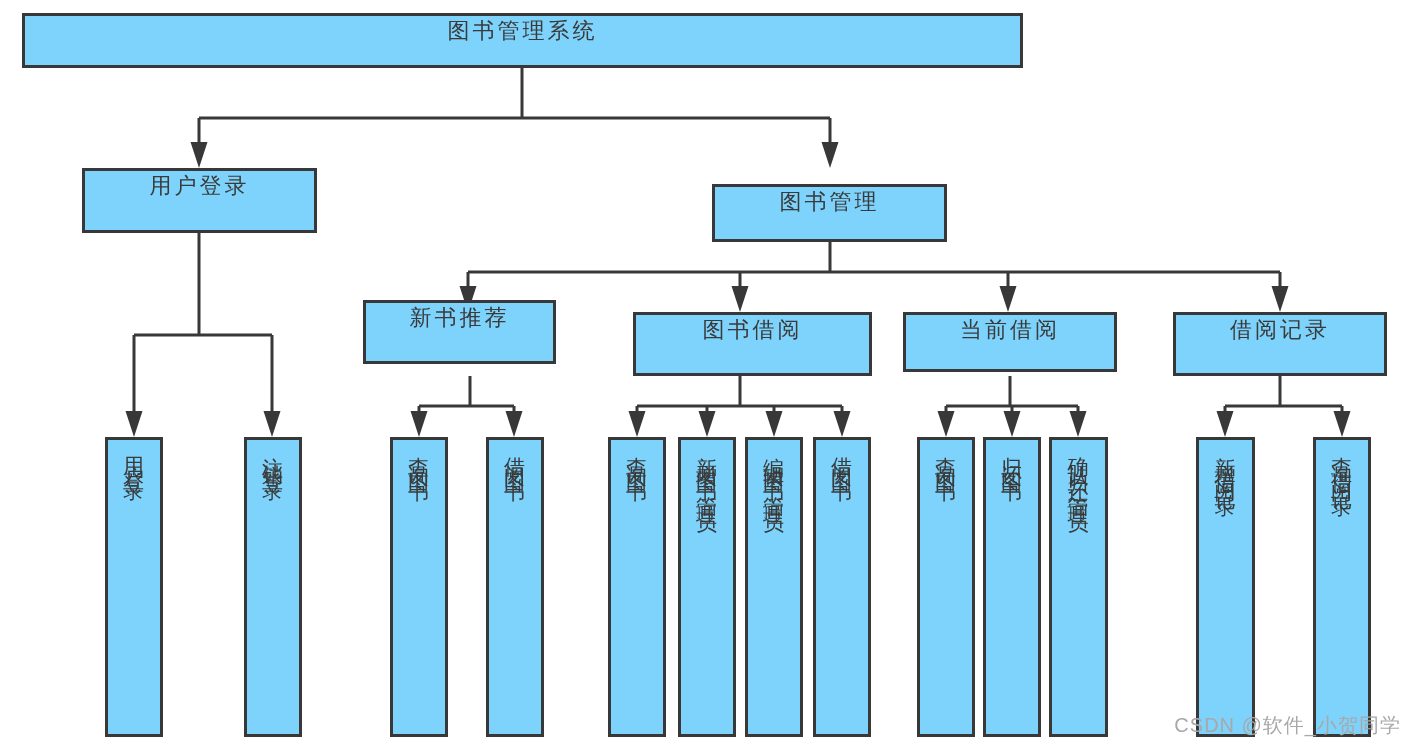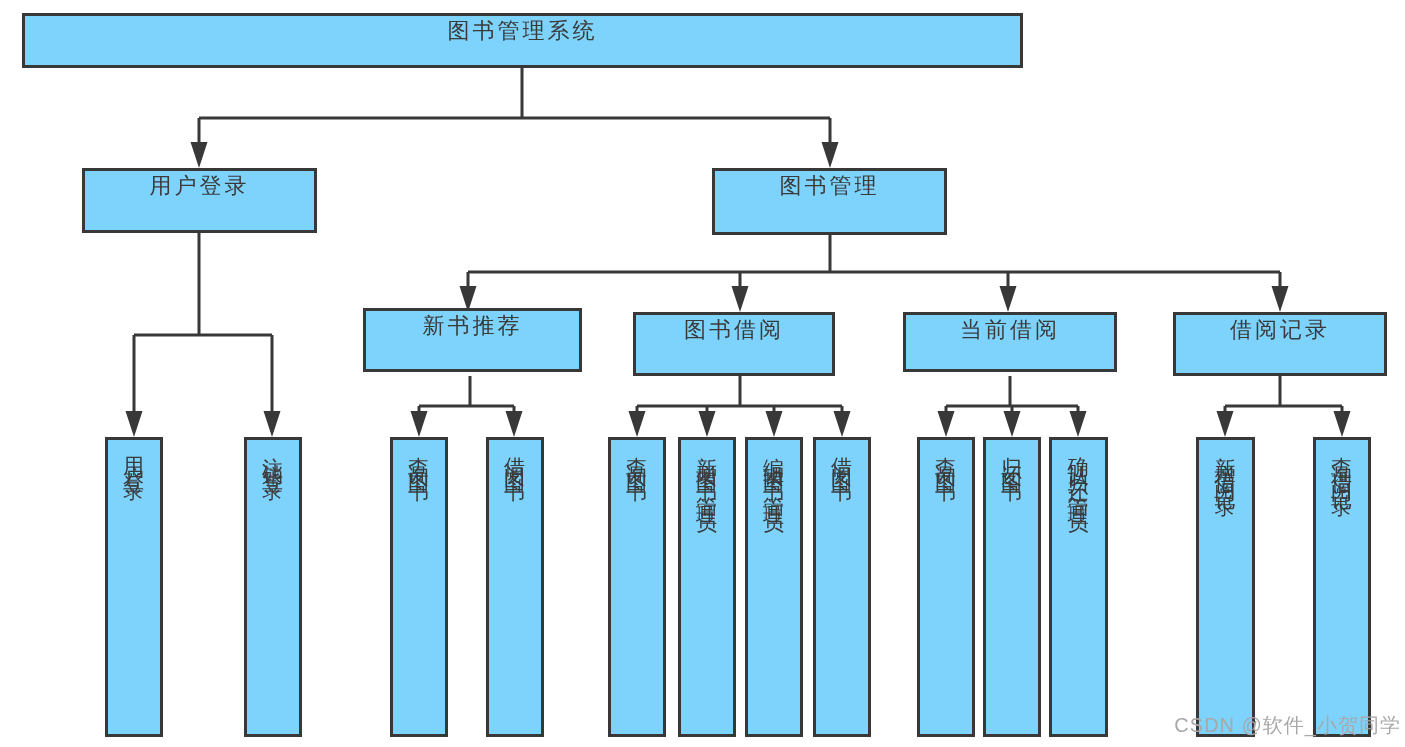--- a/index.html
+++ b/index.html
@@ -95,28 +95,28 @@
       M1333.5 411 L1350.5 411 L1342 437 Z"></path>
   </svg>
 
   <div class="box h" style="left:22px;top:13px;width:1001px;height:55px">
     <span>图书管理系统</span>
   </div>
 
   <div class="box h" style="left:82px;top:168px;width:235px;height:65px">
     <span>用户登录</span>
   </div>
-  <div class="box h" style="left:712px;top:168px;width:235px;height:67px">
+  <div class="box h" style="left:712px;top:184px;width:235px;height:58px">
     <span>图书管理</span>
   </div>
 
-  <div class="box h" style="left:363px;top:308px;width:219px;height:64px">
+  <div class="box h" style="left:363px;top:300px;width:193px;height:64px">
     <span>新书推荐</span>
   </div>
-  <div class="box h" style="left:633px;top:312px;width:202px;height:64px">
+  <div class="box h" style="left:633px;top:312px;width:239px;height:64px">
     <span>图书借阅</span>
   </div>
   <div class="box h" style="left:903px;top:312px;width:214px;height:60px">
     <span>当前借阅</span>
   </div>
   <div class="box h" style="left:1173px;top:312px;width:214px;height:64px">
     <span>借阅记录</span>
   </div>
 
   <div class="box v" style="left:105px;top:437px;width:58px;height:300px">

